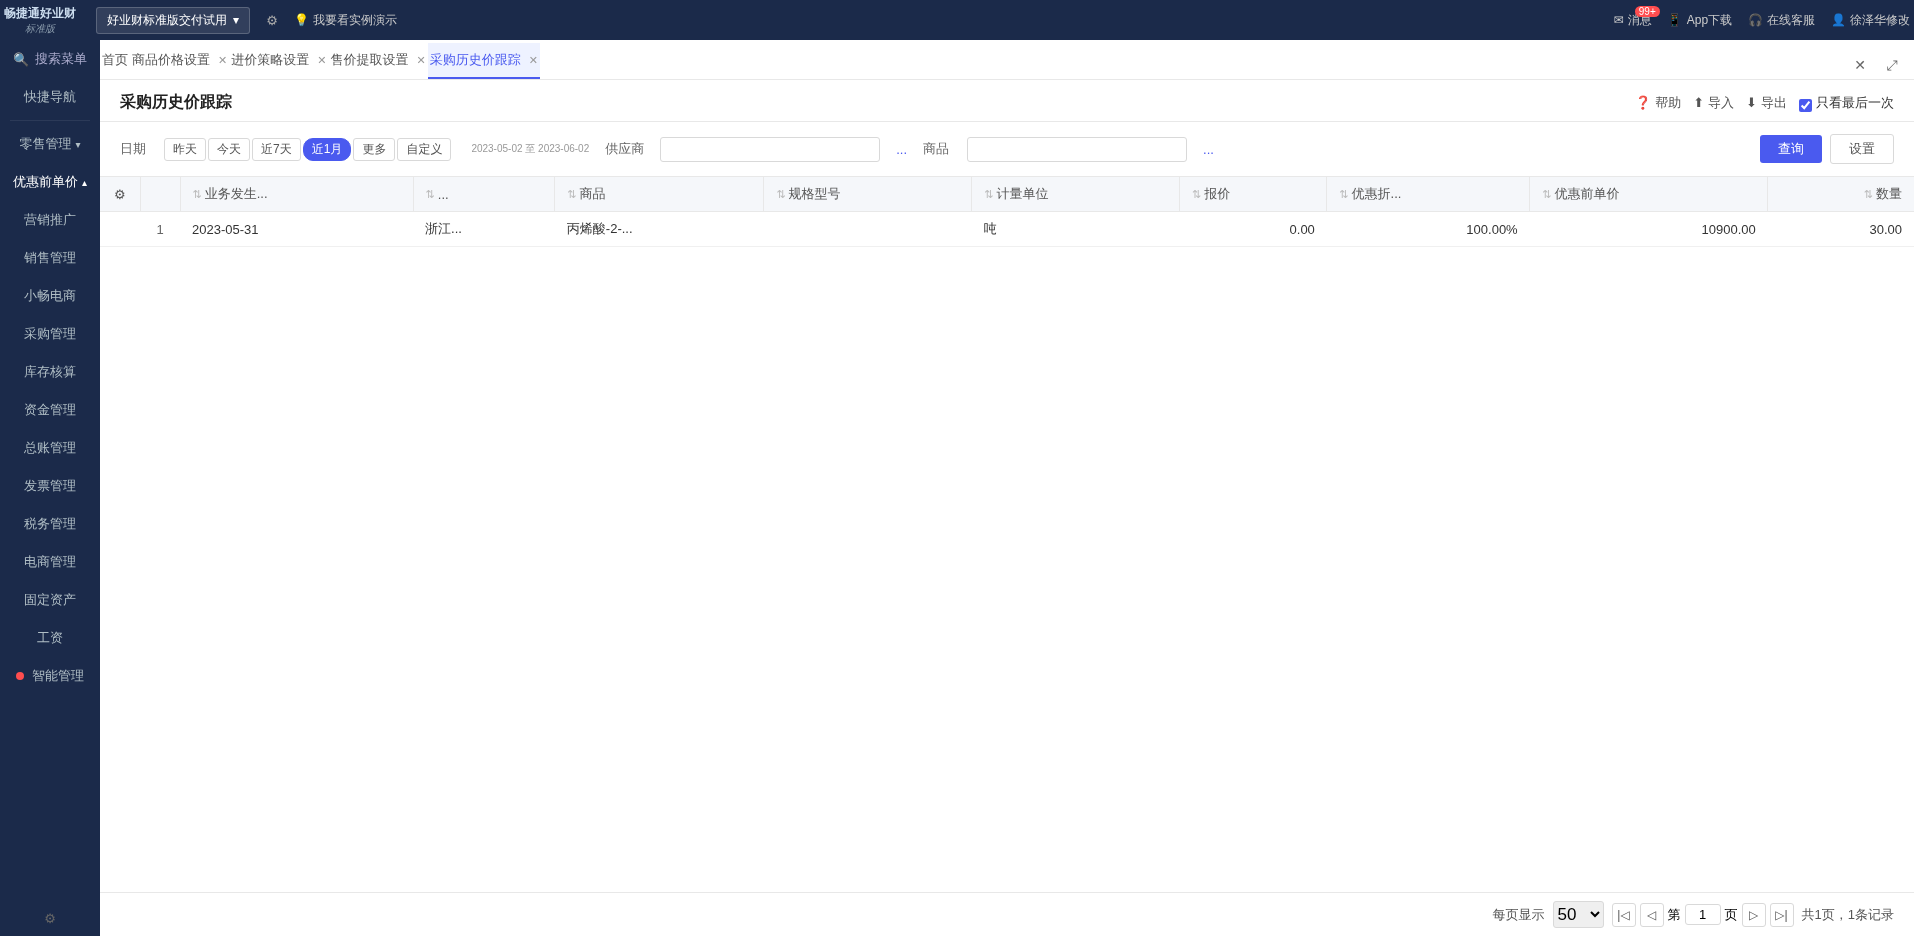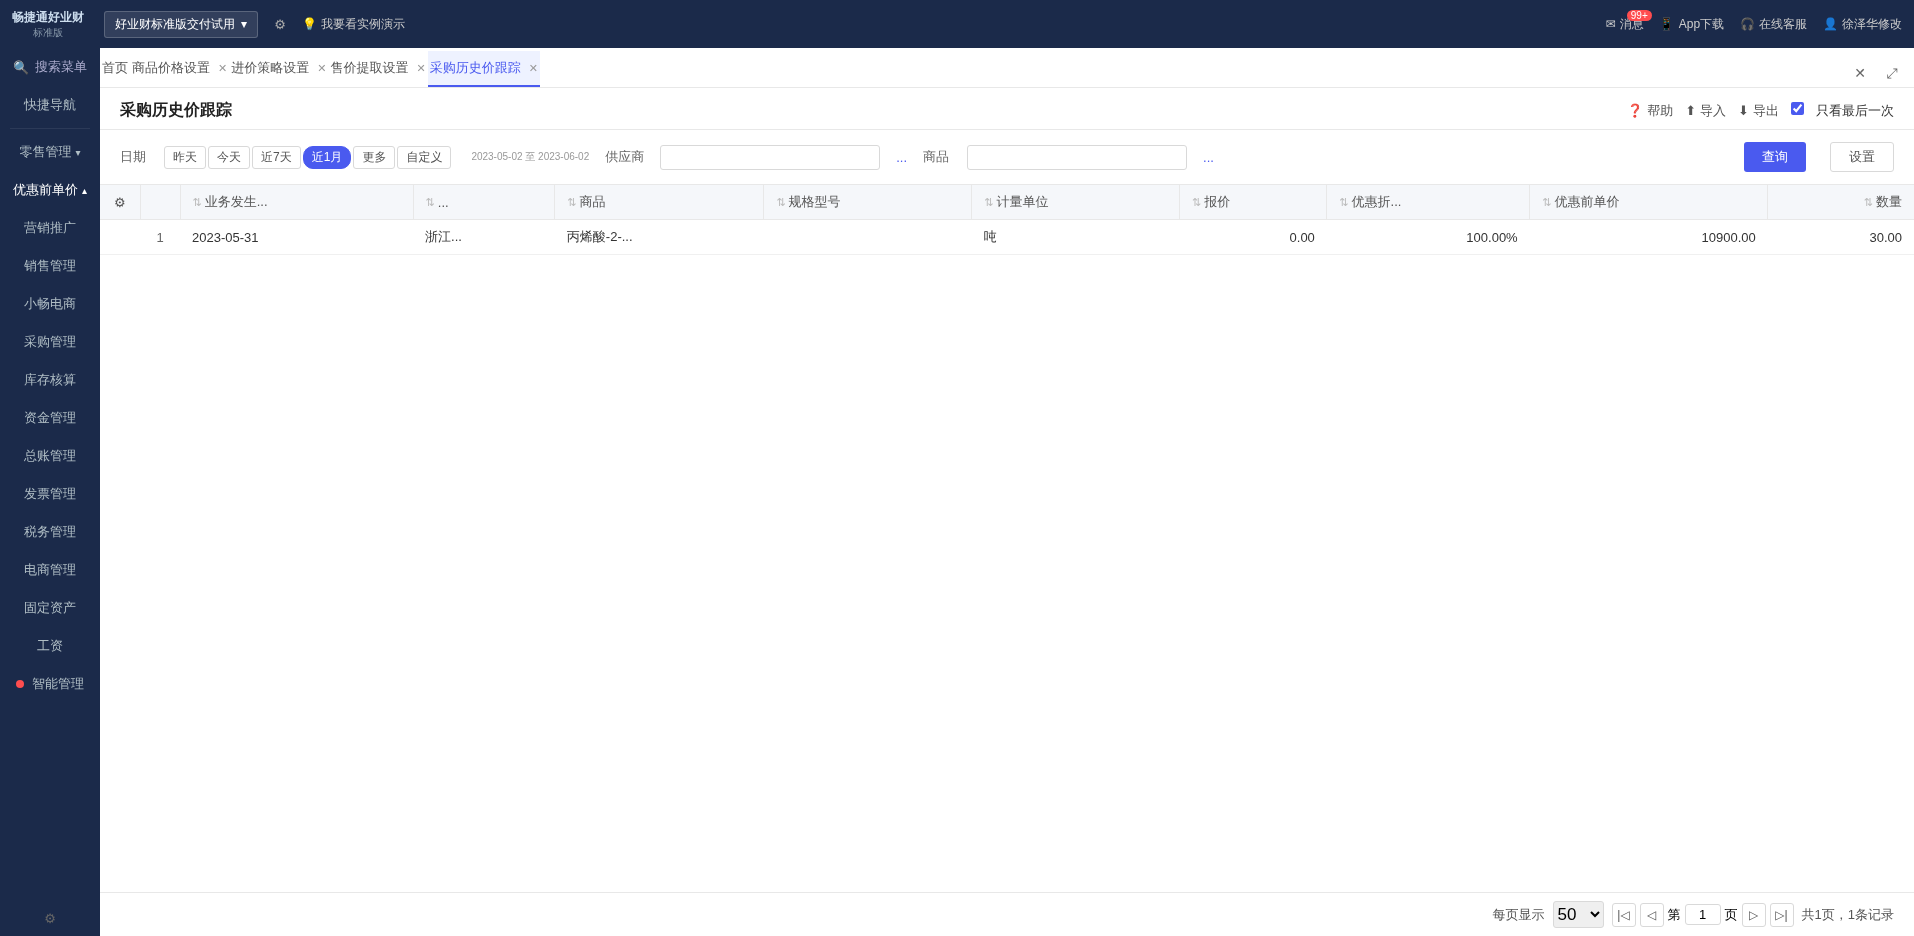--- a/index.html
+++ b/index.html
@@ -1,32 +1,32 @@
 <!DOCTYPE html>
 <html><head>
   <meta charset="utf-8">
   <style>
     * { box-sizing: border-box; margin: 0; padding: 0; font-family: 'Microsoft YaHei', Arial, sans-serif; }
     body { display: flex; flex-direction: column; height: 936px; width: 1914px; overflow: hidden; background: #f0f2f5; font-size: 13px; }
 
     
     .top-bar {
-      height: 48px;
+      height: 40px;
       background: #1b2a4a;
       display: flex;
       align-items: center;
-      padding: 0 12px;
+      padding: 0 4px;
       color: #fff;
       flex-shrink: 0;
       justify-content: space-between;
     }
     .top-bar-left { display: flex; align-items: center; gap: 8px; }
     .app-logo { display: flex; flex-direction: column; align-items: center; margin-right: 12px; }
     .app-logo-title { font-size: 12px; color: #cde; font-weight: bold; }
-    .app-logo-sub { font-size: 10px; color: #89a; }
+    .app-logo-sub { font-size: 10px; color: #89a; font-style: italic; }
     .edition-selector {
       background: rgba(255,255,255,0.1);
       border: 1px solid rgba(255,255,255,0.2);
       color: #fff;
       padding: 4px 10px;
       border-radius: 3px;
       display: flex;
       align-items: center;
       gap: 6px;
       font-size: 12px;
@@ -153,21 +153,21 @@
       padding: 12px 20px 8px;
       display: flex;
       align-items: center;
       justify-content: space-between;
       border-bottom: 1px solid #e8e8e8;
       flex-shrink: 0;
     }
     .page-title { font-size: 16px; font-weight: bold; color: #222; }
     .page-header-actions { display: flex; align-items: center; gap: 12px; }
     .header-action { display: flex; align-items: center; gap: 4px; font-size: 13px; color: #555; cursor: pointer; }
-    .header-checkbox { display: flex; align-items: flex-start; gap: 12px; font-size: 13px; color: #333; }
+    .header-checkbox { display: flex; align-items: flex-end; gap: 4px; font-size: 13px; color: #333; }
     .header-checkbox input { accent-color: #4a5aef; }
 
     
     .filter-area {
       background: #fff;
       padding: 12px 20px;
       border-bottom: 1px solid #e8e8e8;
       flex-shrink: 0;
     }
     .filter-row { display: flex; align-items: center; gap: 16px; flex-wrap: wrap; }
@@ -192,21 +192,21 @@
     .filter-input {
       border: 1px solid #d9d9d9;
       border-radius: 3px;
       padding: 4px 8px;
       font-size: 13px;
       width: 220px;
       color: #333;
       outline: none;
     }
     .filter-more { color: #4a5aef; font-size: 13px; cursor: pointer; }
-    .filter-actions { display: flex; gap: 24px; margin-left: auto; }
+    .filter-actions { display: flex; gap: 8px; margin-left: auto; align-items: center; }
     .btn-query {
       background: #4a5aef;
       color: #fff;
       border: none;
       border-radius: 3px;
       padding: 5px 18px;
       font-size: 13px;
       cursor: pointer;
     }
     .btn-settings {

